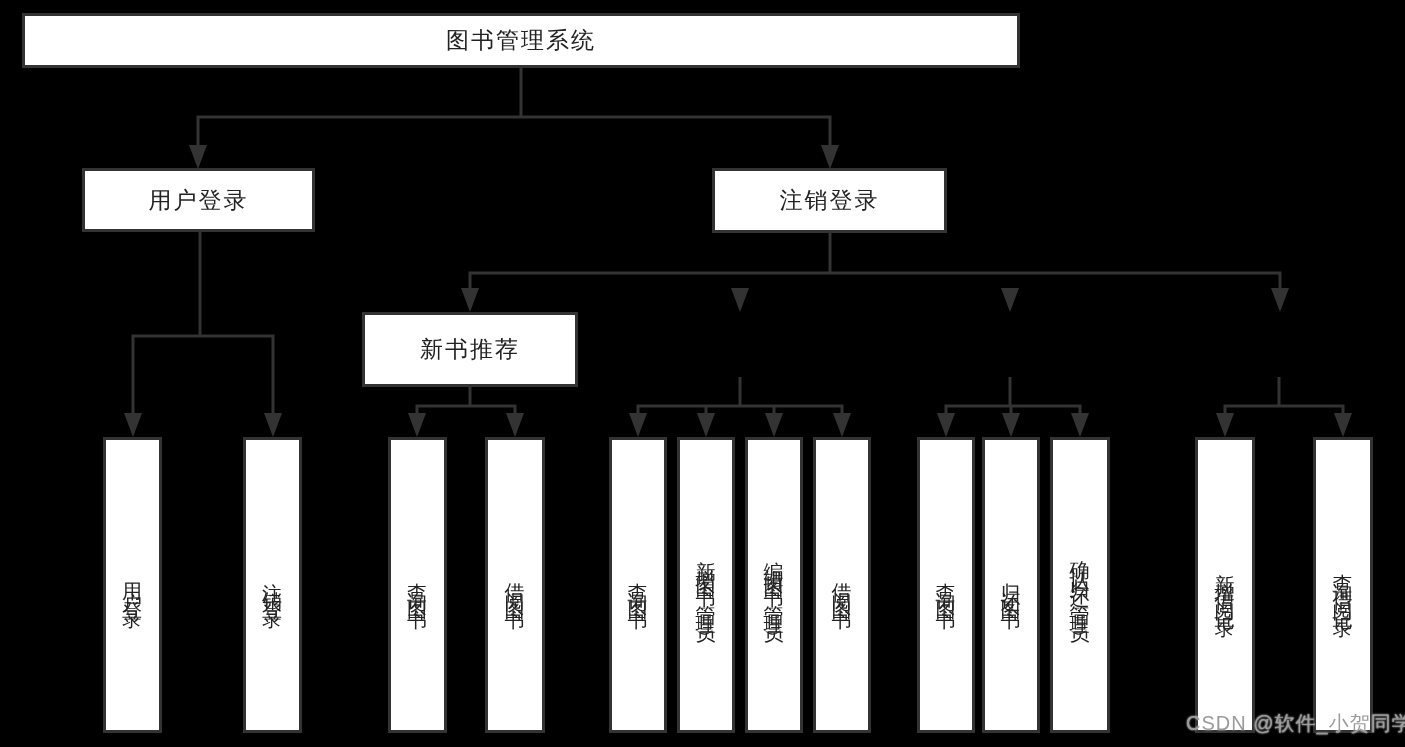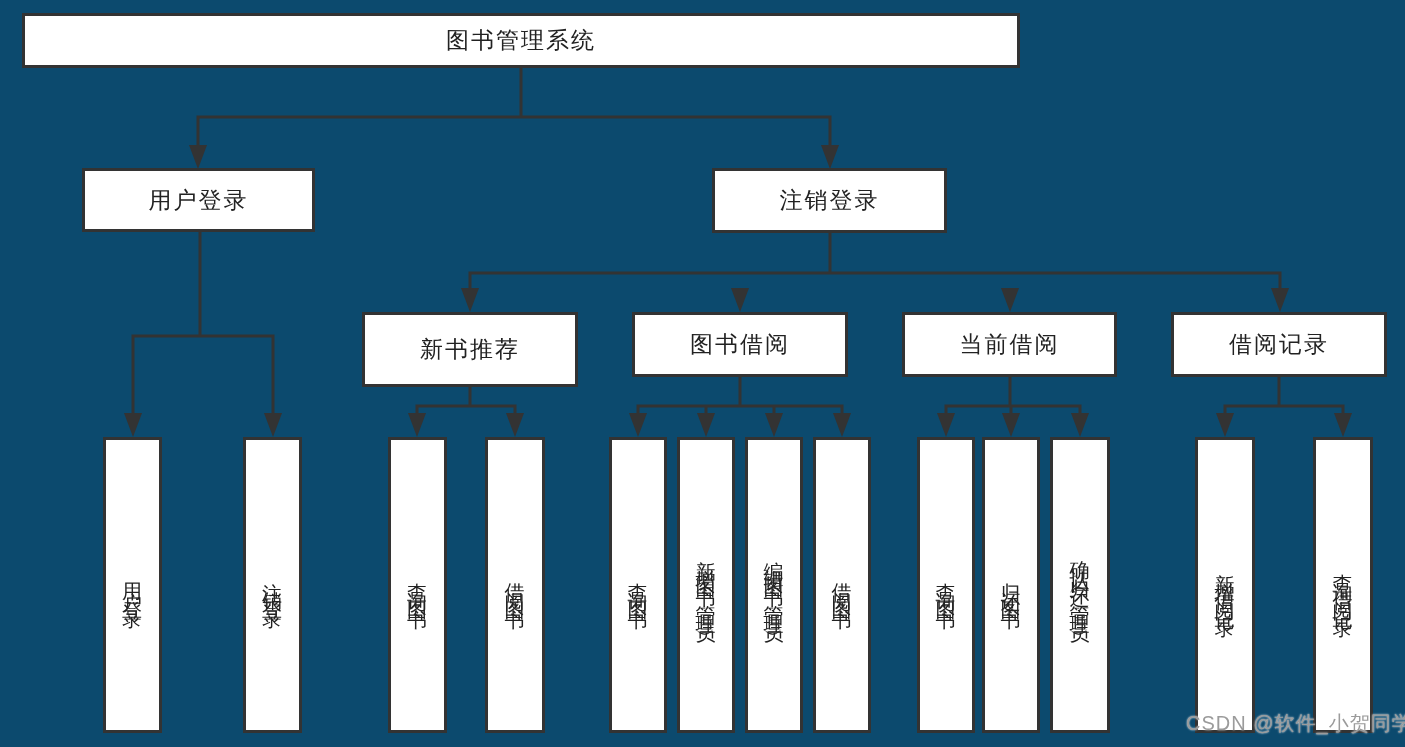--- a/index.html
+++ b/index.html
@@ -1,17 +1,17 @@
 <!DOCTYPE html>
 <html><head>
 <meta charset="utf-8">
 <style>
   html,body{margin:0;padding:0;background:#fff;}
   .stage{
-    position:relative;width:1405px;height:747px;background:#0c4a6e;
+    position:relative;width:1405px;height:747px;background:#000000;
     font-family:"Liberation Sans",sans-serif;overflow:hidden;
   }
   svg.connectors{position:absolute;left:0;top:0;width:1405px;height:747px;}
   .box{
     position:absolute;box-sizing:border-box;
     border:3px solid #333333;background:#ffffff;
     display:flex;align-items:center;justify-content:center;
     color:#222222;
   }
   .hbox{font-size:23px;letter-spacing:2px;}
@@ -71,29 +71,20 @@
   <div class="box hbox" style="left:82px;top:168px;width:233px;height:64px">
     <span>用户登录</span>
   </div>
   <div class="box hbox" style="left:712px;top:168px;width:235px;height:65px">
     <span>注销登录</span>
   </div>
 
   <div class="box hbox" style="left:362px;top:312px;width:216px;height:75px">
     <span>新书推荐</span>
   </div>
-  <div class="box hbox" style="left:632px;top:312px;width:216px;height:65px">
-    <span>图书借阅</span>
-  </div>
-  <div class="box hbox" style="left:902px;top:312px;width:215px;height:65px">
-    <span>当前借阅</span>
-  </div>
-  <div class="box hbox" style="left:1171px;top:312px;width:216px;height:65px">
-    <span>借阅记录</span>
-  </div>
 
   <div class="box vbox" style="left:103px;top:437px;width:59px;height:296px">
     <span class="vtext">用户登录</span>
   </div>
   <div class="box vbox" style="left:243px;top:437px;width:59px;height:296px">
     <span class="vtext">注销登录</span>
   </div>
 
   <div class="box vbox" style="left:388px;top:437px;width:59px;height:296px">
     <span class="vtext">查询图书</span>

